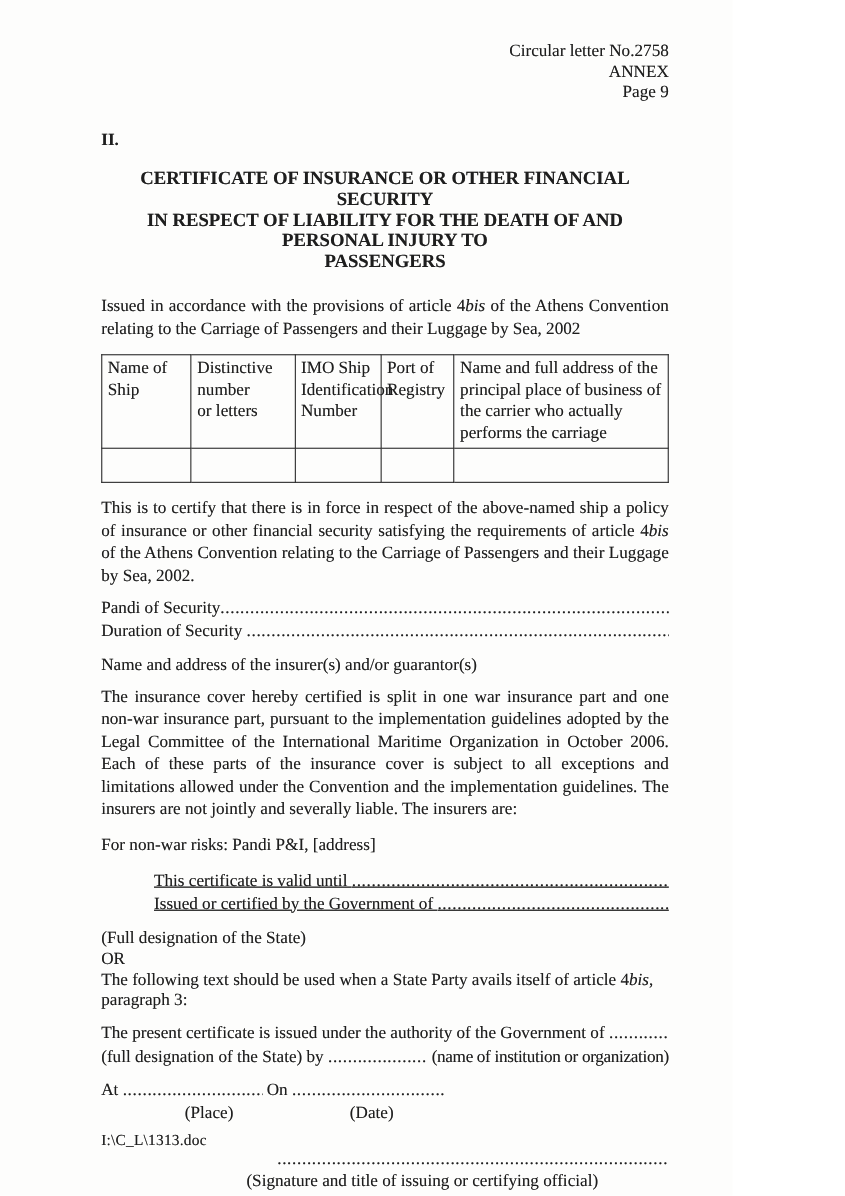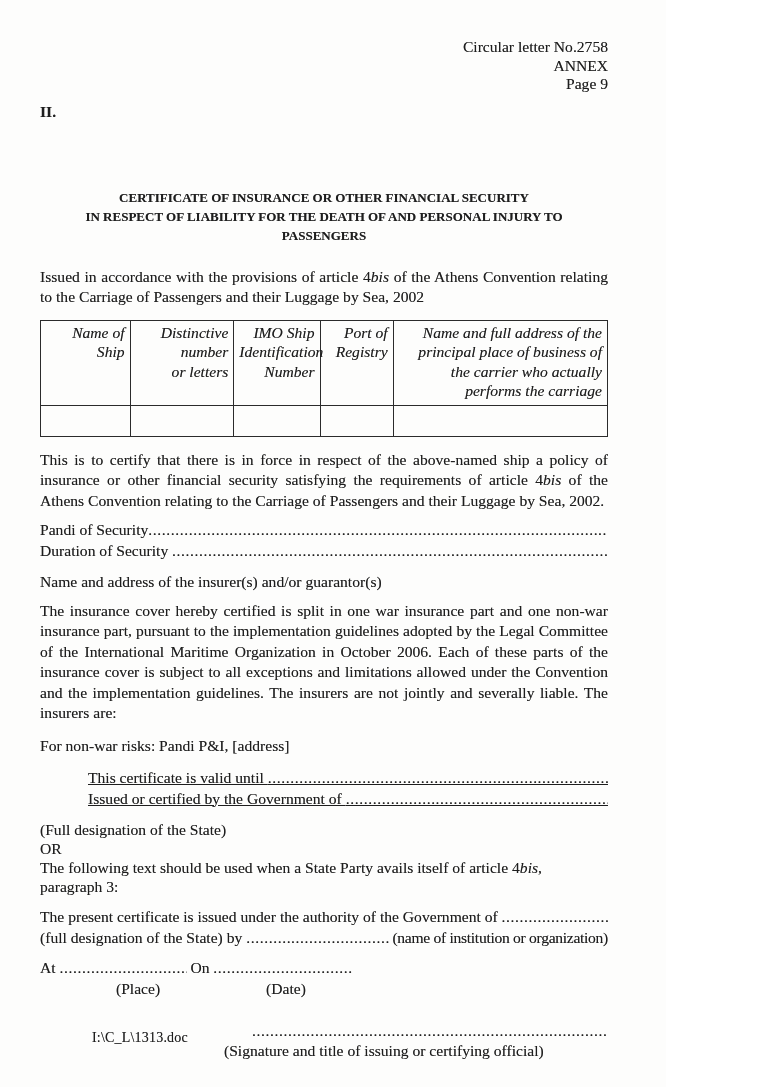--- a/index.html
+++ b/index.html
@@ -2,49 +2,48 @@
 <html><head>
 <meta charset="utf-8">
 <style>
   html, body { margin: 0; padding: 0; background: #ffffff; }
   .page {
     position: relative;
     width: 666px;
     height: 1087px;
     background: #fdfdfc;
     box-sizing: border-box;
-    padding: 38px 58px 0 40px;
+    padding: 38px 58px 0 92px;
     font-family: "Liberation Serif", "DejaVu Serif", serif;
     font-size: 15.6px;
     line-height: 20.5px;
     color: #1e1e1e;
     text-shadow: 0 0 0.3px rgba(0,0,0,0.45);
     overflow: hidden;
   }
   .doc-header { text-align: right; line-height: 18.5px; }
-  .section-heading { display: flex; font-weight: bold; margin-top: 8px; flex-direction: column; }
+  .section-heading { display: flex; font-weight: bold; margin-top: 24px; }
   .section-heading .numeral { width: 48px; flex: 0 0 48px; }
-  .doc-title { text-align: center; font-weight: bold; margin-top: 38px; line-height: 19px; font-size: 13px; }
+  .doc-title { text-align: center; font-weight: bold; margin-top: 14px; line-height: 19px; font-size: 17px; }
   .para { text-align: justify; margin: 0; }
   .mt-issued { margin-top: 22px; }
   .mt-certify { margin-top: 13px; }
   table.ship-table {
     width: 100%;
     border-collapse: collapse;
     margin-top: 12px;
     table-layout: fixed;
   }
   table.ship-table th, table.ship-table td {
     border: 1.7px solid #2b2b2b;
     font-weight: normal;
-    text-align: right;
+    text-align: left;
     vertical-align: top;
     padding: 2px 5px 4px 5px;
     line-height: 19.5px;
-    font-style: italic;
   }
   table.ship-table th { white-space: pre-line; }
   table.ship-table td.empty-cell { height: 24px; }
   .dotline { display: flex; align-items: baseline; }
   .dotline .lbl { white-space: pre; flex: 0 0 auto; }
   .dotline .dots { flex: 1 1 auto; overflow: hidden; white-space: nowrap; letter-spacing: 0.6px; }
   .dots-fixed { display: inline-block; overflow: hidden; white-space: nowrap; letter-spacing: 0.6px; vertical-align: bottom; }
   .mt-type { margin-top: 9px; }
   .mt-dur { margin-top: 0; }
   .mt-insurer { margin-top: 11px; }

